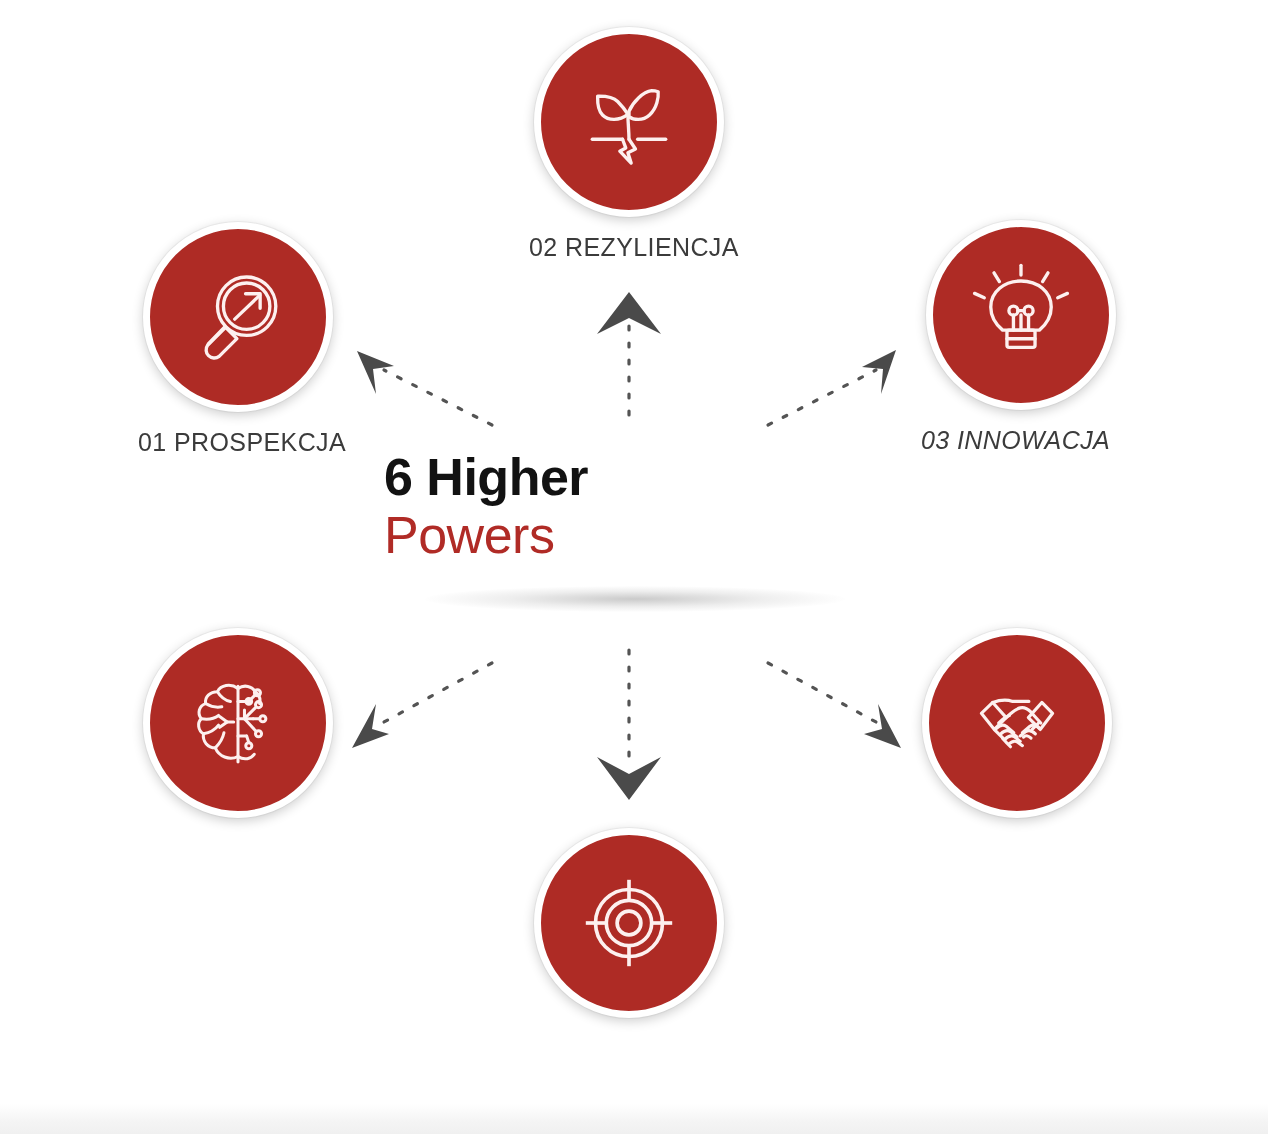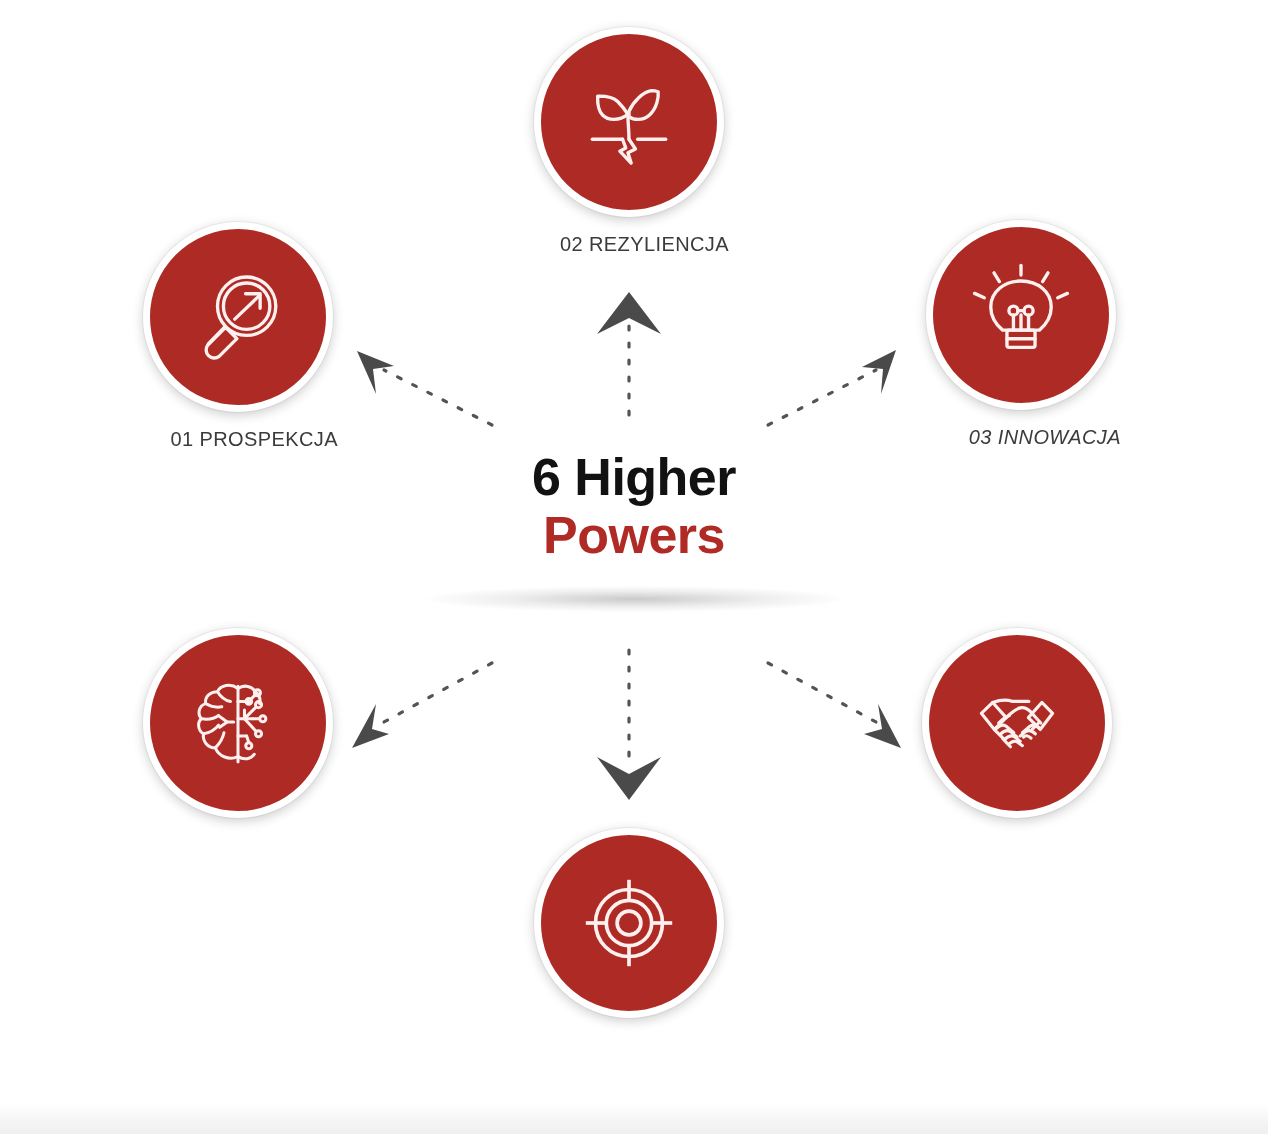--- a/index.html
+++ b/index.html
@@ -51,22 +51,22 @@
     align-items: center;
     justify-content: center;
   }
   .disc svg {
     width: 108px;
     height: 108px;
     display: block;
   }
   .node-label {
     margin-top: 14px;
-    text-align: right;
-    font-size: 20px;
+    text-align: left;
+    font-size: 25px;
     font-weight: 500;
     letter-spacing: 0.4px;
     color: #3b3b3b;
     line-height: 1.32;
     white-space: nowrap;
   }
   .node-label.two-line { white-space: normal; }
 
   
   #node-01 { left: 138px;  top: 222px; }
@@ -77,32 +77,32 @@
   #node-06 { left: 138px;  top: 628px; }
 
   #node-04 .node-label,
   #node-05 .node-label { }
 
   #center-title {
     position: absolute;
     left: 384px;
     top: 448px;
     width: 500px;
-    text-align: center;
+    text-align: left;
   }
   .title-line1 {
     font-size: 52px;
     font-weight: bold;
     color: #121212;
     letter-spacing: -0.5px;
     line-height: 1.12;
   }
   .title-line2 {
     font-size: 52px;
-    font-weight: bold;
+    font-weight: normal;
     color: #b02b26;
     letter-spacing: -0.5px;
     line-height: 1.12;
   }
   #center-shadow {
     position: absolute;
     left: 425px;
     top: 586px;
     width: 420px;
     height: 26px;

